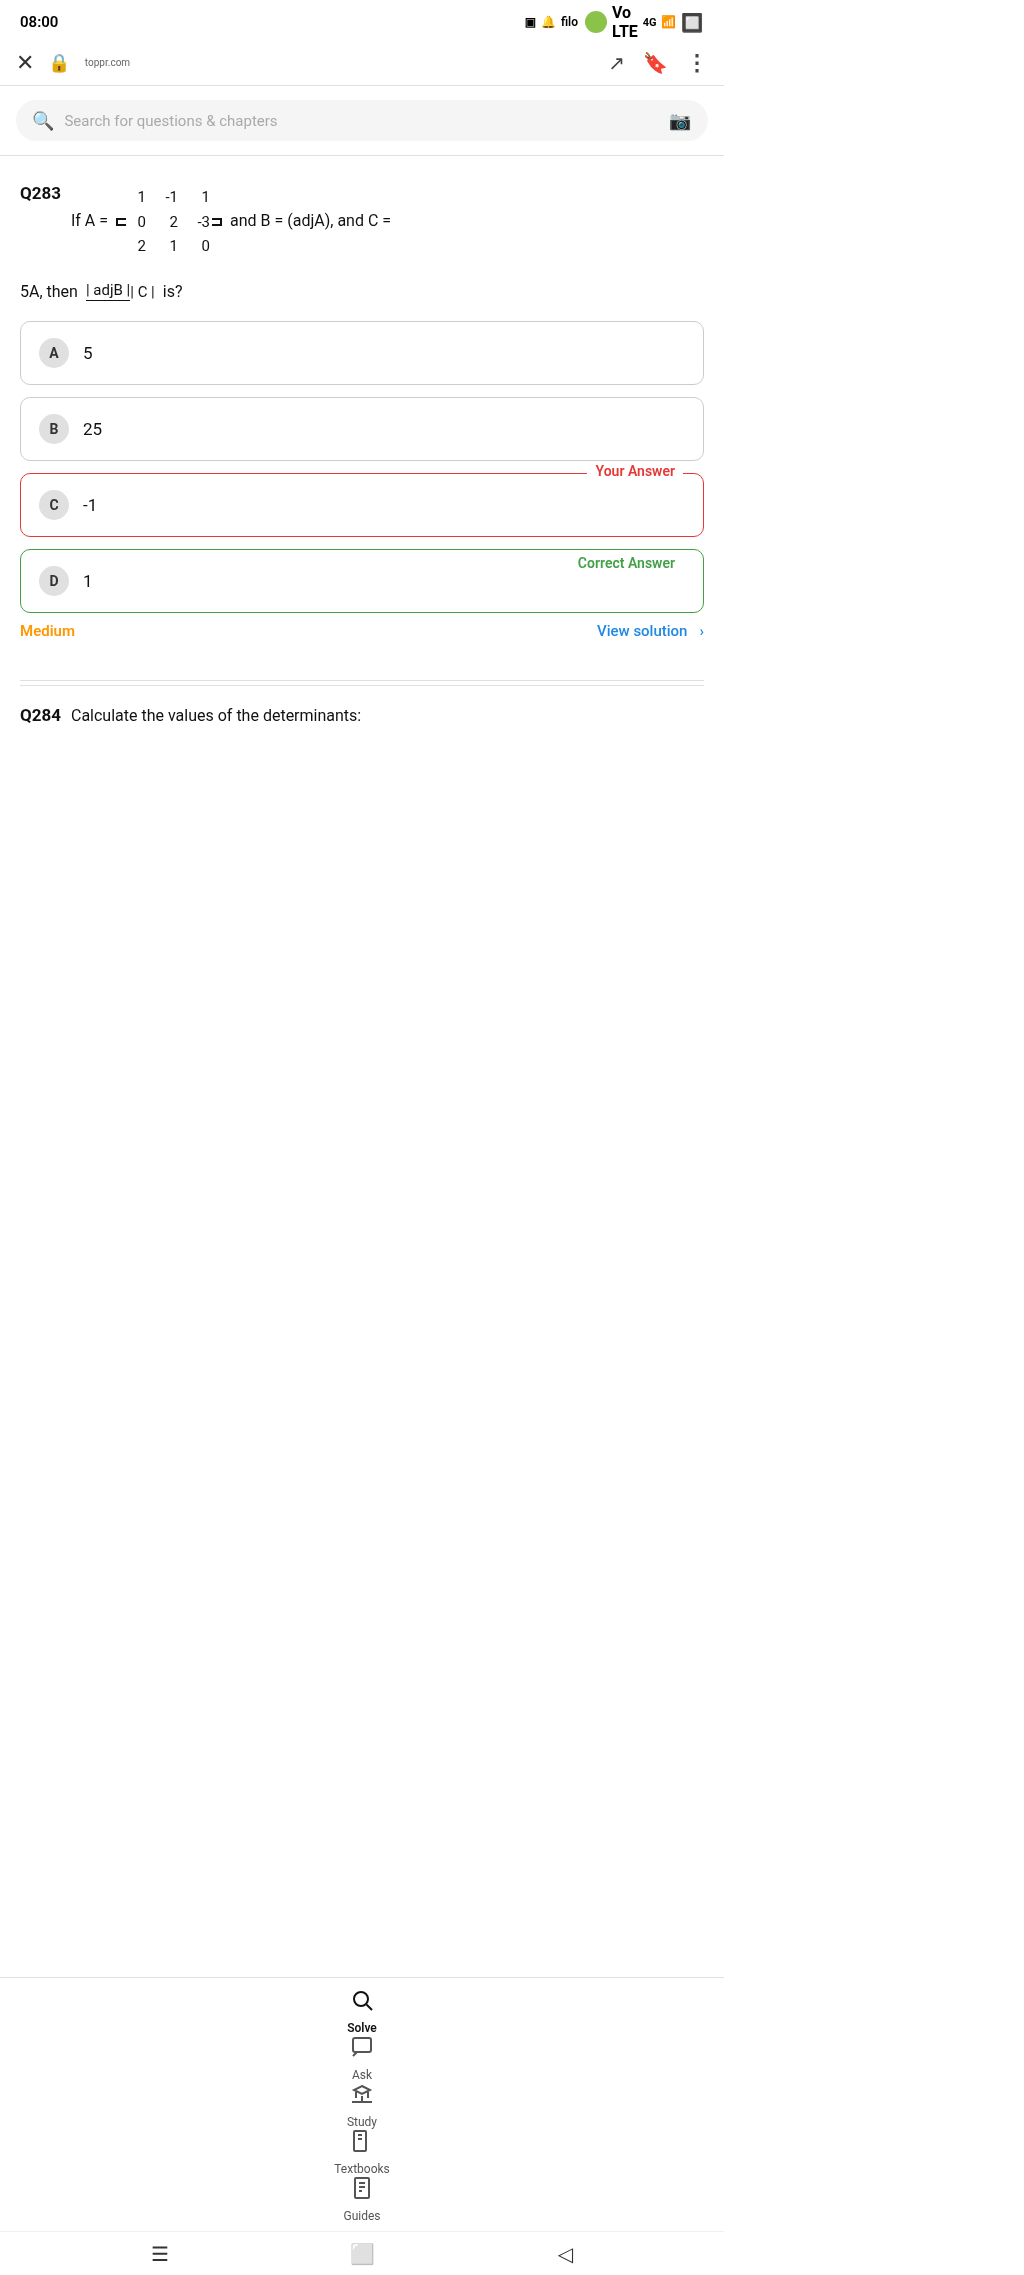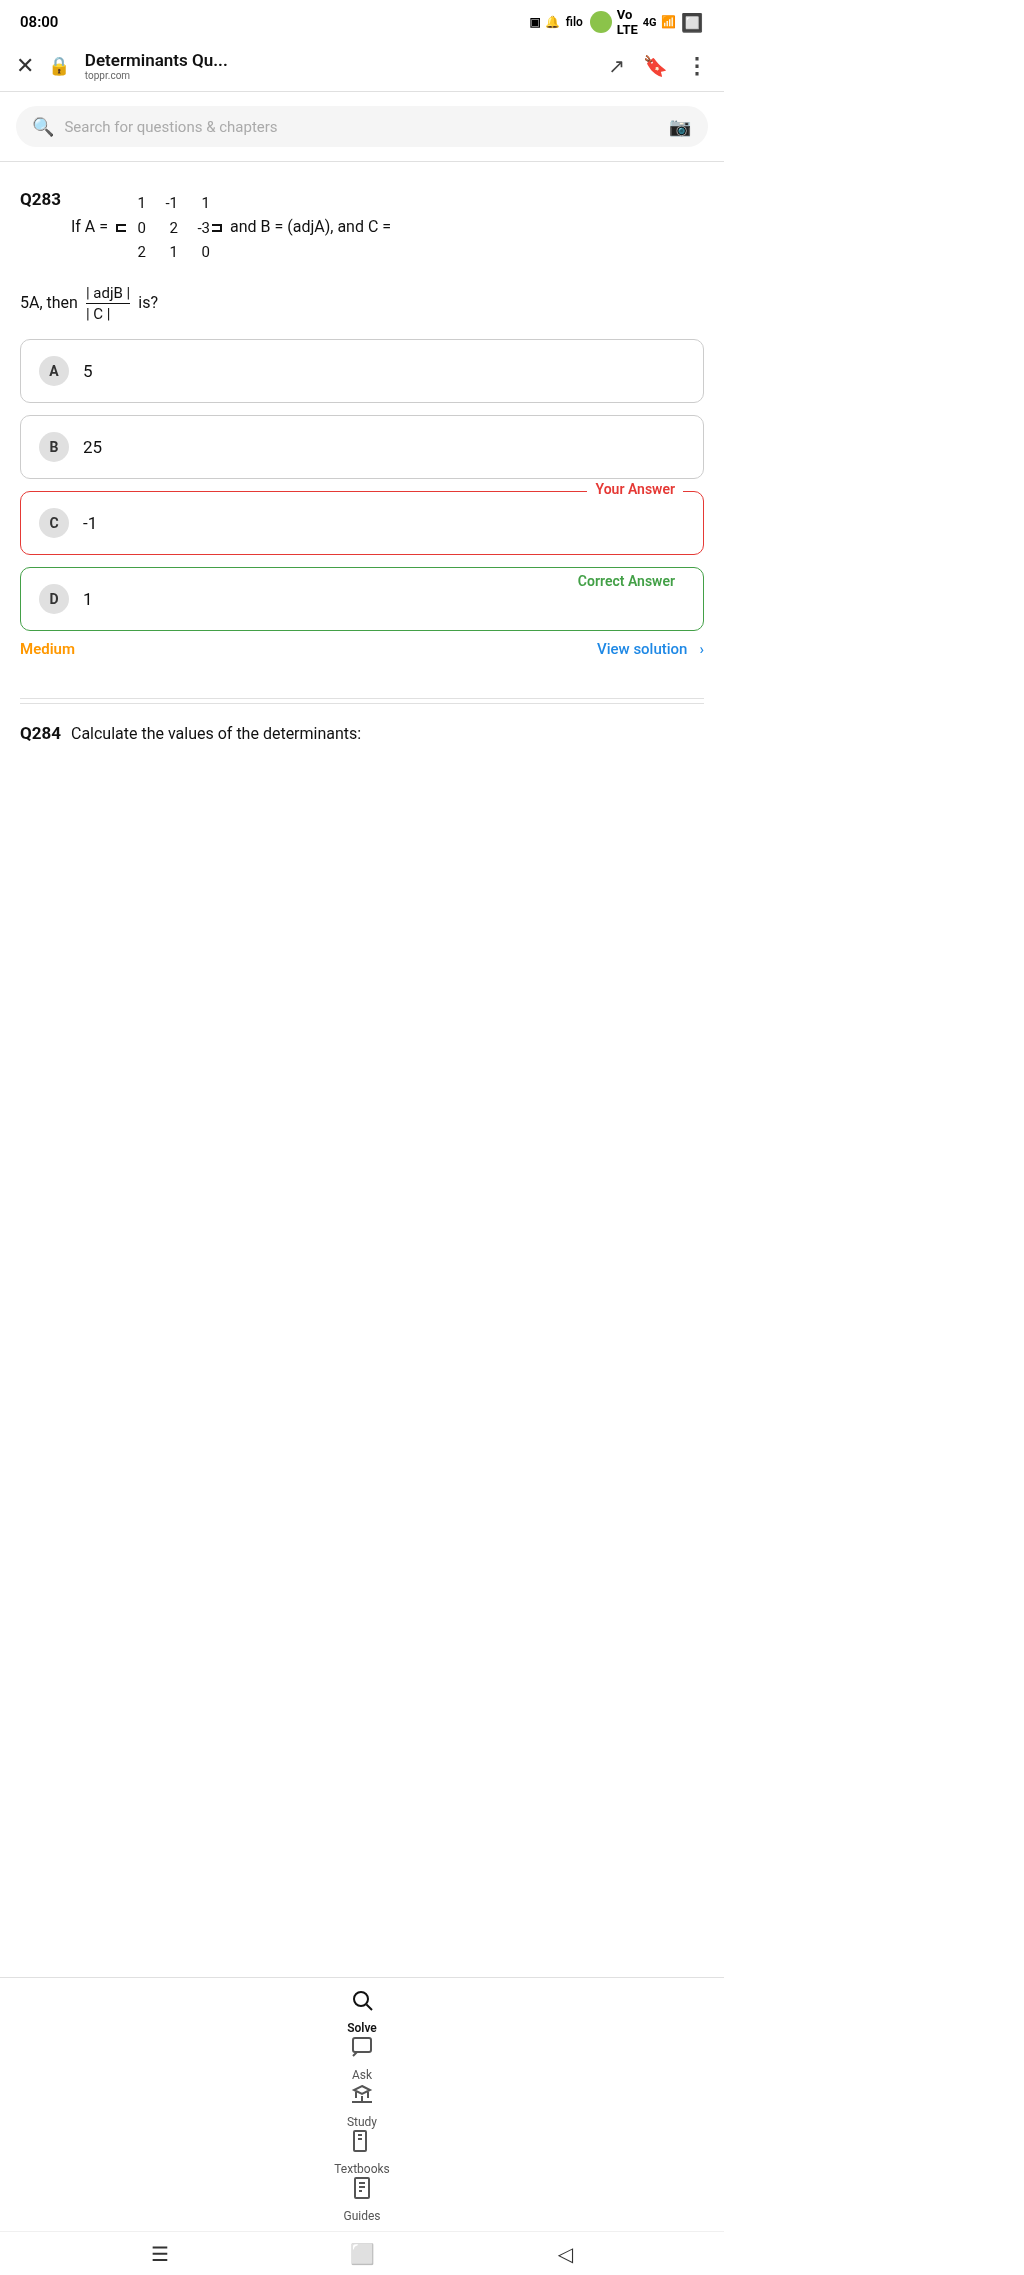--- a/index.html
+++ b/index.html
@@ -165,22 +165,22 @@
       line-height: 1.5;
     }
     .matrix-cell {
       text-align: right;
       min-width: 18px;
     }
 
     
     .fraction {
       display: inline-flex;
-      flex-direction: column;
-      align-items: flex-start;
+      flex-direction: row;
+      align-items: flex-end;
       vertical-align: middle;
       margin: 0 4px;
       line-height: 1.2;
     }
     .fraction-num {
       border-bottom: 1.5px solid #111;
       padding-bottom: 1px;
       font-size: 15px;
     }
     .fraction-den {
@@ -359,32 +359,31 @@
 </head>
 <body>
 
 <div class="status-bar">
   <span class="status-time">08:00</span>
   <div class="status-icons">
     <span>▣</span>
     <span>🔔</span>
     <span>filo</span>
     <span class="filo-logo"></span>
-    <span style="font-size:13px;font-weight:700;">Vo<br style="line-height:0">LTE</span>
+    <span style="font-size:16px;font-weight:700;">Vo<br style="line-height:0">LTE</span>
     <span style="font-size:11px;font-weight:700;">4G</span>
     <span>📶</span>
     <span style="font-size:18px;">🔲</span>
   </div>
 </div>
 
 <div class="browser-bar">
   <span class="browser-bar-close">✕</span>
   <span class="browser-bar-lock">🔒</span>
   <div class="browser-bar-title-block">
-    <div class="browser-bar-title">Determinants Qu...</div>
     <div class="browser-bar-url">toppr.com</div>
   </div>
   <div class="browser-bar-actions">
     <span style="font-size:20px;">↗</span>
     <span style="font-size:20px;">🔖</span>
     <span style="font-size:22px;font-weight:700;">⋮</span>
   </div>
 </div>
 
 <div class="search-bar-container">

